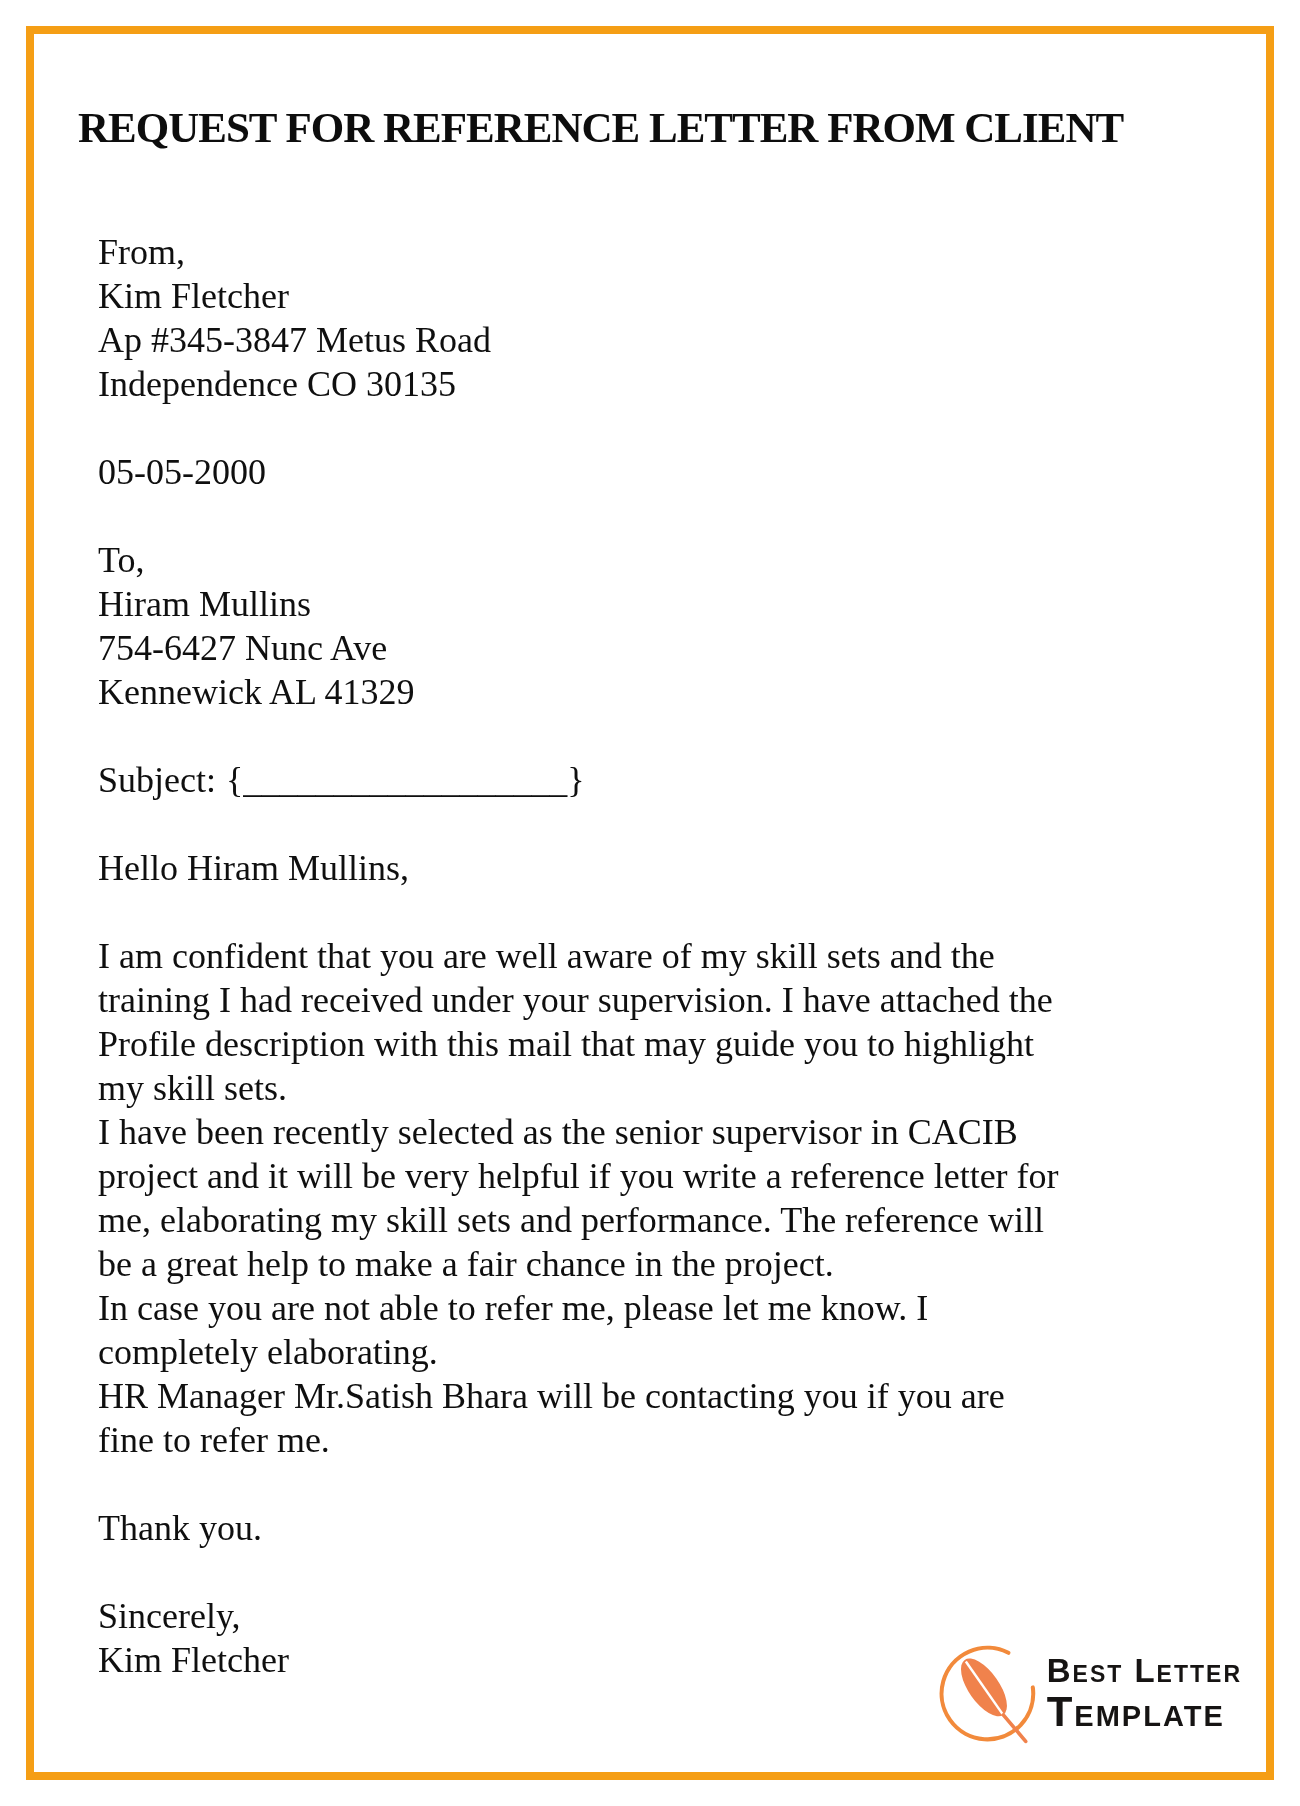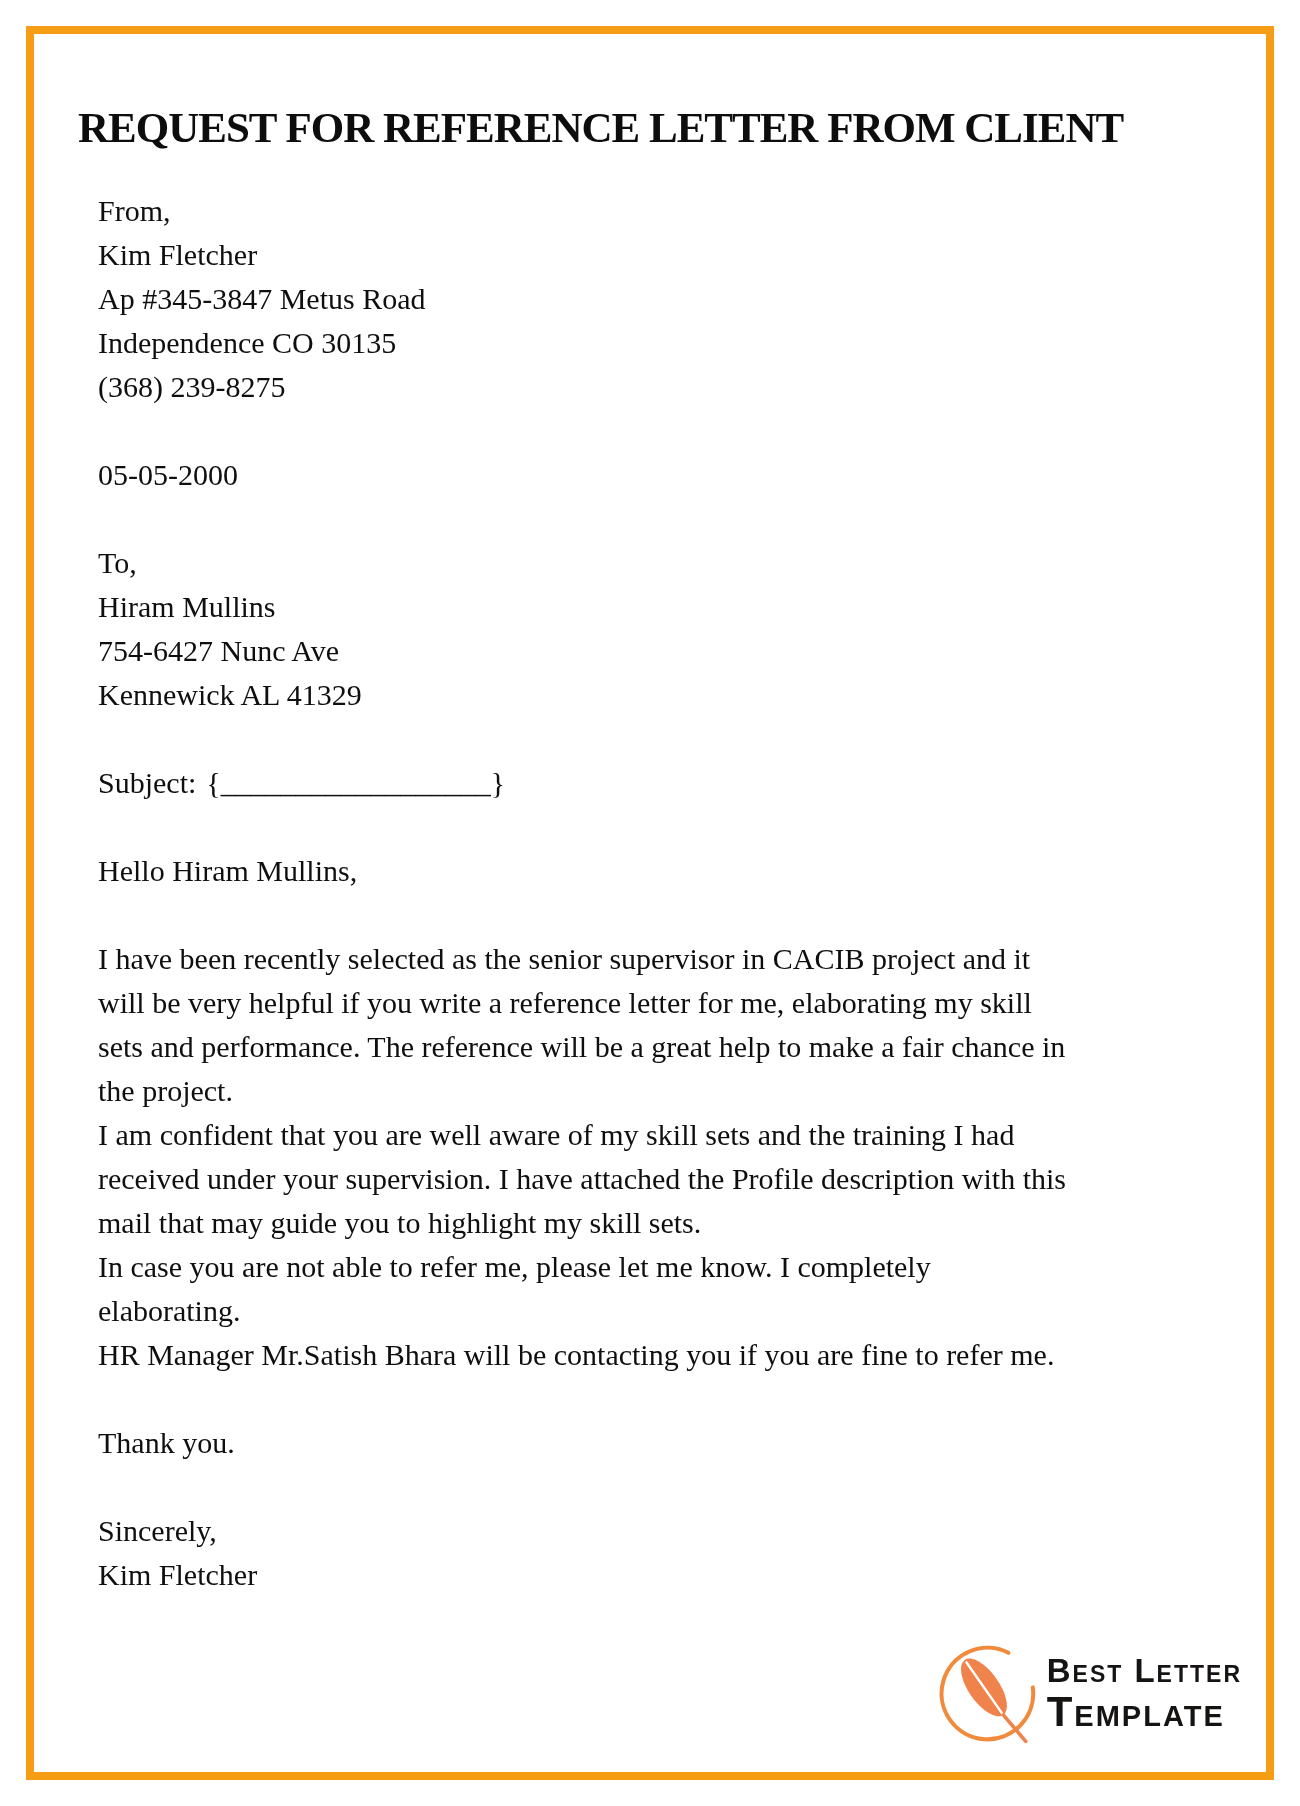--- a/index.html
+++ b/index.html
@@ -15,22 +15,22 @@
   .content{
     position:absolute;left:34px;top:34px;right:34px;bottom:34px;border-radius:21px;
   }
   .doc-title{
     margin:68px 0 0 44px;
     font-size:43px;line-height:52px;font-weight:bold;letter-spacing:-1px;
     font-family:"Liberation Serif","DejaVu Serif",serif;color:#0d0d0d;
     white-space:nowrap;
   }
   .letter{
-    margin:35px 0 0 64px;width:970px;
-    font-size:30px;line-height:44px;
+    margin:76px 0 0 64px;width:970px;
+    font-size:36px;line-height:44px;
   }
   .block{margin:0 0 44px 0;}
   .block div, .block p{margin:0;}
   .subject-line .subj-label{margin-right:10px;}
   .brand{
     position:absolute;right:24px;bottom:20px;
     display:flex;align-items:center;
   }
   .brand-icon{width:112px;height:118px;flex:0 0 auto;}
   .brand-text{
@@ -50,21 +50,20 @@
 
   <h1 class="doc-title">REQUEST FOR REFERENCE LETTER FROM CLIENT</h1>
 
   <div class="letter">
 
     <div class="block">
       <div>From,</div>
       <div>Kim Fletcher</div>
       <div>Ap #345-3847 Metus Road</div>
       <div>Independence CO 30135</div>
-      <div>(368) 239-8275</div>
     </div>
 
     <div class="block">
       <div>05-05-2000</div>
     </div>
 
     <div class="block">
       <div>To,</div>
       <div>Hiram Mullins</div>
       <div>754-6427 Nunc Ave</div>
@@ -73,22 +72,22 @@
 
     <div class="block subject-line">
       <div><span class="subj-label">Subject:</span><span>{__________________}</span></div>
     </div>
 
     <div class="block">
       <div>Hello Hiram Mullins,</div>
     </div>
 
     <div class="block">
+      <p>I am confident that you are well aware of my skill sets and the training I had received under your supervision. I have attached the Profile description with this mail that may guide you to highlight my skill sets.</p>
       <p>I have been recently selected as the senior supervisor in CACIB project and it will be very helpful if you write a reference letter for me, elaborating my skill sets and performance. The reference will be a great help to make a fair chance in the project.</p>
-      <p>I am confident that you are well aware of my skill sets and the training I had received under your supervision. I have attached the Profile description with this mail that may guide you to highlight my skill sets.</p>
       <p>In case you are not able to refer me, please let me know. I completely elaborating.</p>
       <p>HR Manager Mr.Satish Bhara will be contacting you if you are fine to refer me.</p>
     </div>
 
     <div class="block">
       <div>Thank you.</div>
     </div>
 
     <div class="block">
       <div>Sincerely,</div>

